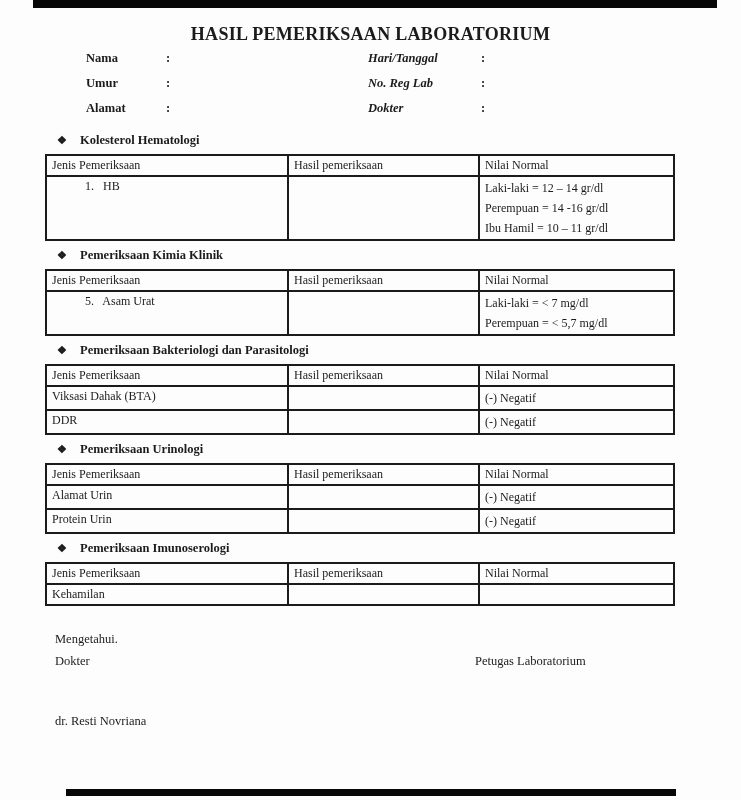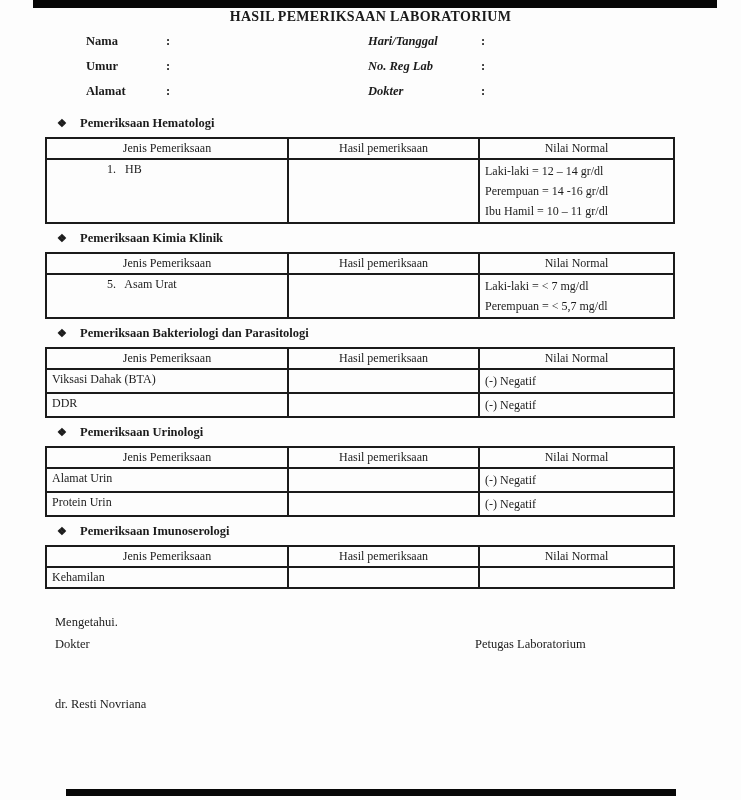--- a/index.html
+++ b/index.html
@@ -6,22 +6,22 @@
   .page{
     position:relative;width:741px;height:800px;overflow:hidden;
     background:#fdfdfd;color:#1b1b1b;
     font-family:"Liberation Serif","DejaVu Serif",serif;
   }
   .scan-bar{position:absolute;background:#070707;}
   .scan-bar.top{left:33px;top:0;width:684px;height:8px;}
   .scan-bar.bottom{left:66px;top:789px;width:610px;height:7px;}
 
   .doc-title{
-    padding-top:9px;text-align:center;font-weight:bold;
-    font-size:14px;line-height:16px;letter-spacing:.3px;
+    padding-top:26px;text-align:center;font-weight:bold;
+    font-size:18px;line-height:16px;letter-spacing:.3px;
   }
 
   .fields{margin:9px 0 0 55px;}
   .frow{display:flex;height:25px;font-size:12.5px;font-weight:bold;margin-left:31px;}
   .fl-label{width:80px;}
   .fl-colon{width:202px;}
   .fr-label{width:113px;font-style:italic;}
 
   .section-head{
     display:flex;margin:5px 0 5px 57px;
@@ -30,22 +30,22 @@
   .section-head .bullet{width:23px;font-size:11px;}
 
   table.lab{
     margin-left:45px;width:628px;border-collapse:collapse;table-layout:fixed;
   }
   table.lab th,table.lab td{
     border:2px solid #1b1b1b;font-size:12px;font-weight:normal;
     padding:1px 5px;vertical-align:top;line-height:17px;
     white-space:pre-wrap;overflow:hidden;
   }
-  table.lab th{text-align:center;}
-  td.jenis.indent{padding-left:60px;}
+  table.lab th{text-align:left;}
+  td.jenis.indent{padding-left:38px;}
   td.normal div{line-height:20px;}
   td.hasil{ }
 
   .footer{margin:24px 0 0 55px;font-size:12.5px;}
   .f-line{line-height:18px;}
   .signers{display:flex;margin-top:4px;line-height:18px;}
   .signers .left-signer{width:420px;}
   .doctor-name{margin-top:42px;line-height:18px;}
 </style>
 </head>
@@ -73,21 +73,21 @@
         <span class="fl-label">Alamat</span>
         <span class="fl-colon">:</span>
         <span class="fr-label">Dokter</span>
         <span>:</span>
       </div>
     </div>
 
   <div id="sections">
       <div class="section-head">
         <span class="bullet">❖</span>
-        <span>Pemeriksaan Hematologi</span>
+        <span>Kolesterol Hematologi</span>
       </div>
       <table class="lab">
         <colgroup>
           <col style="width: 242px;">
           <col style="width: 191px;">
           <col style="width: 195px;">
         </colgroup>
         <thead>
           <tr>
             <th>Jenis Pemeriksaan</th>

